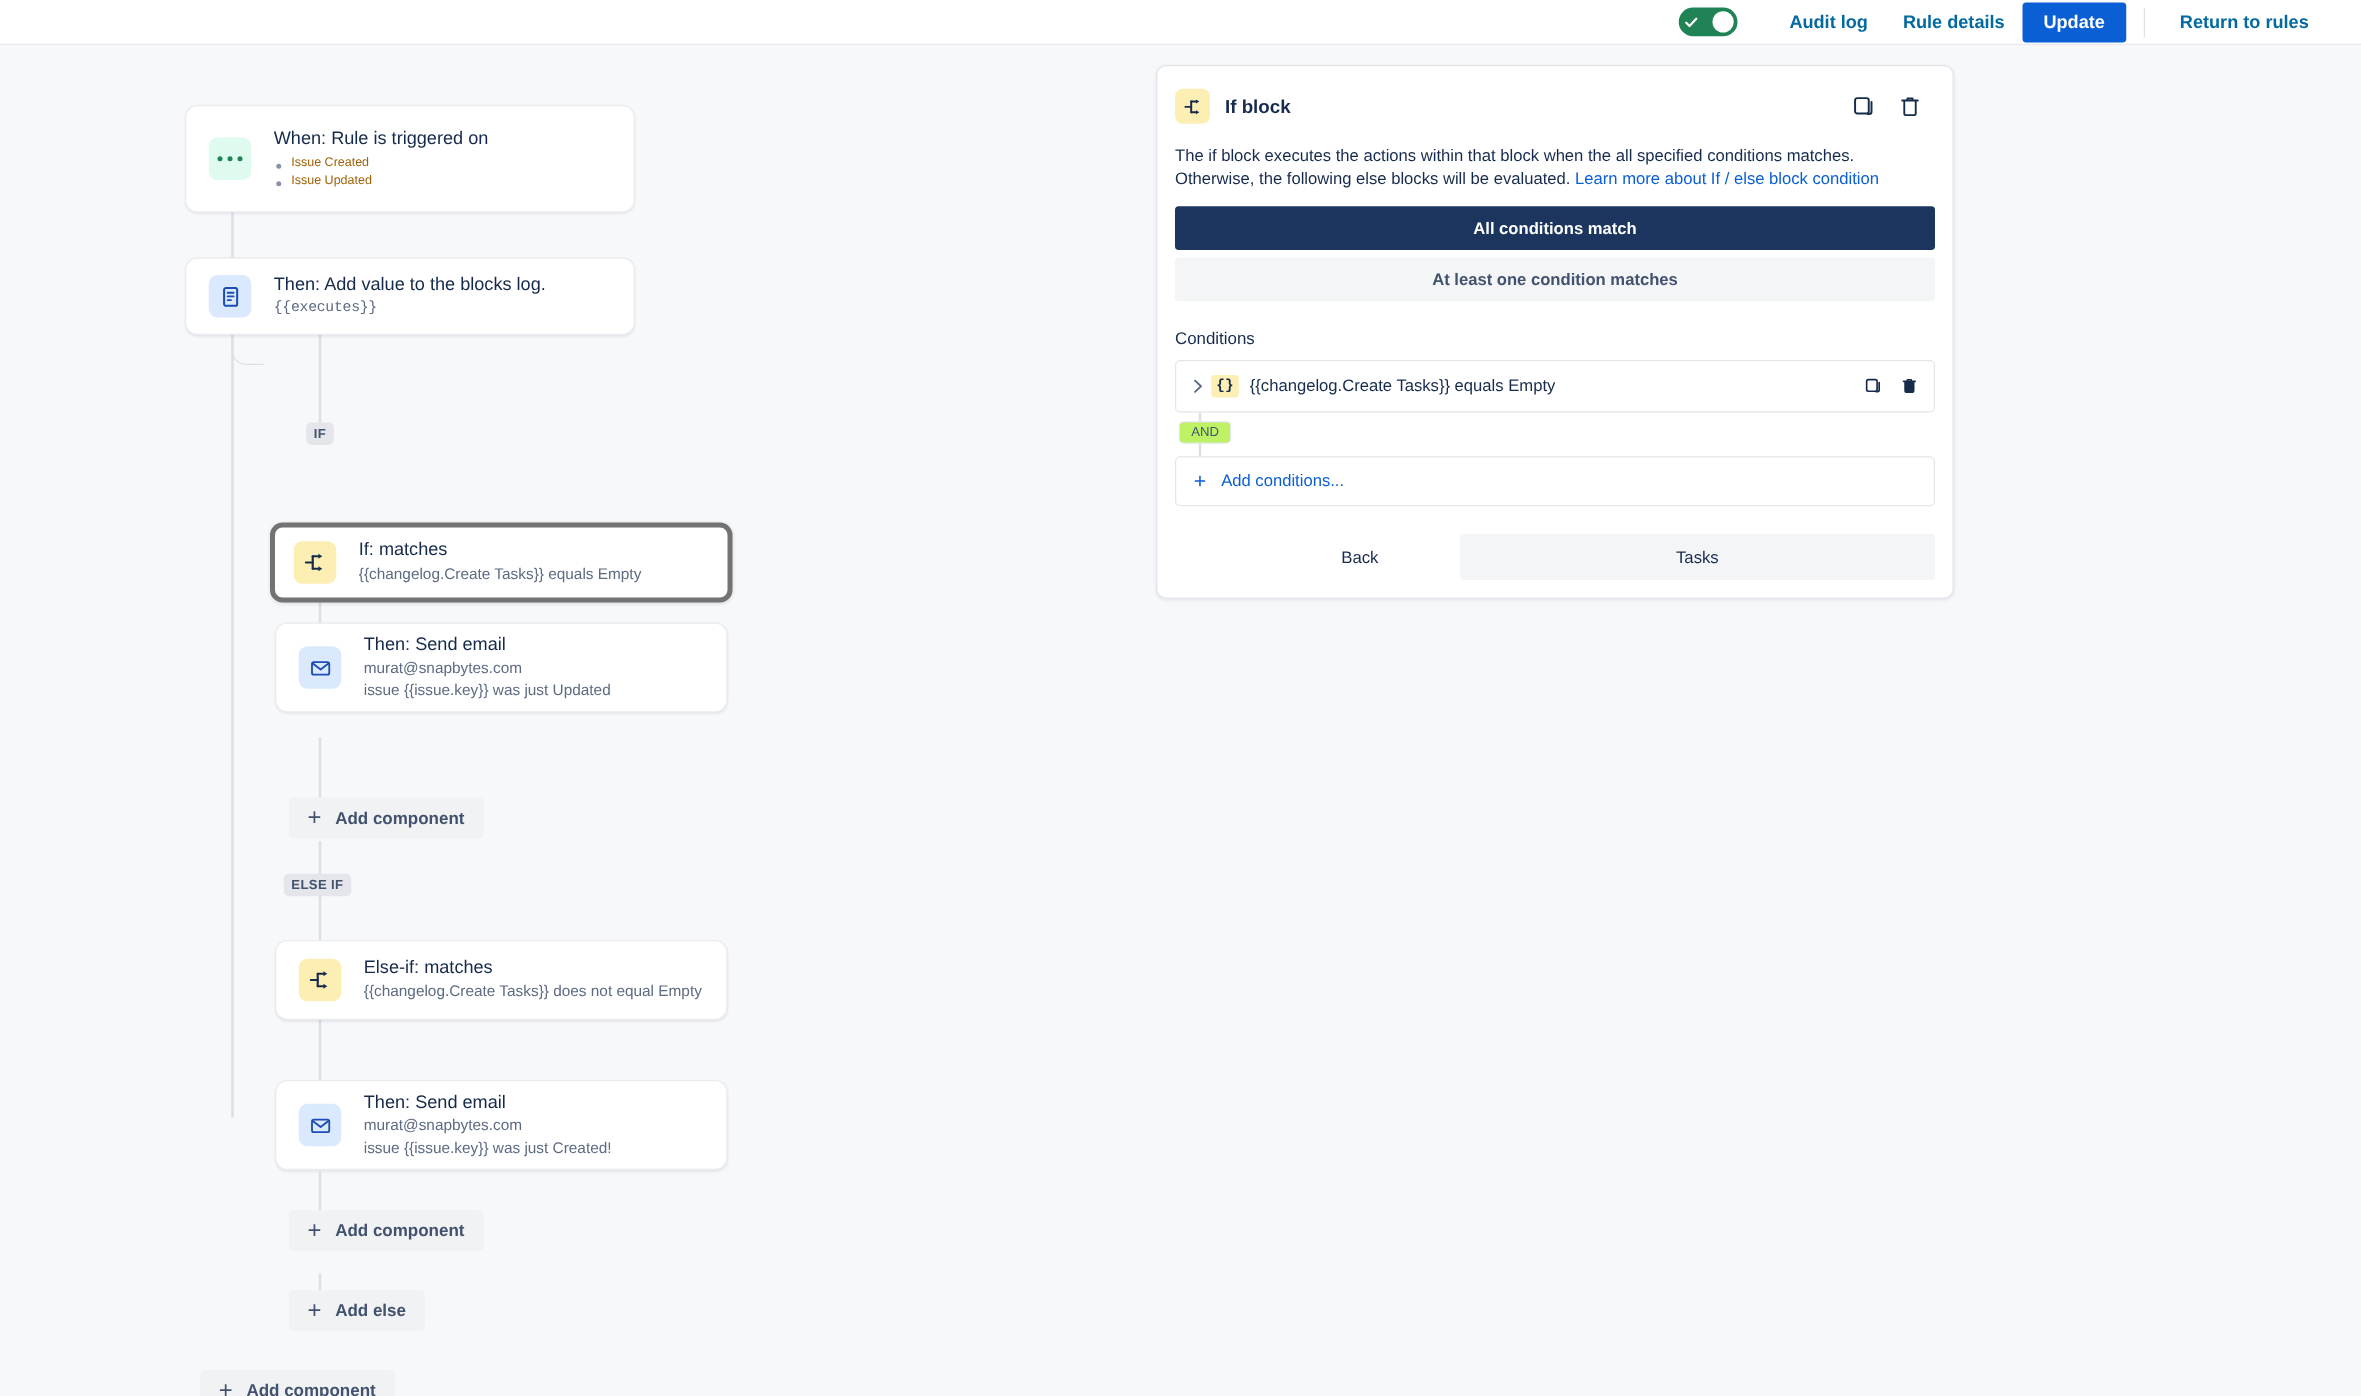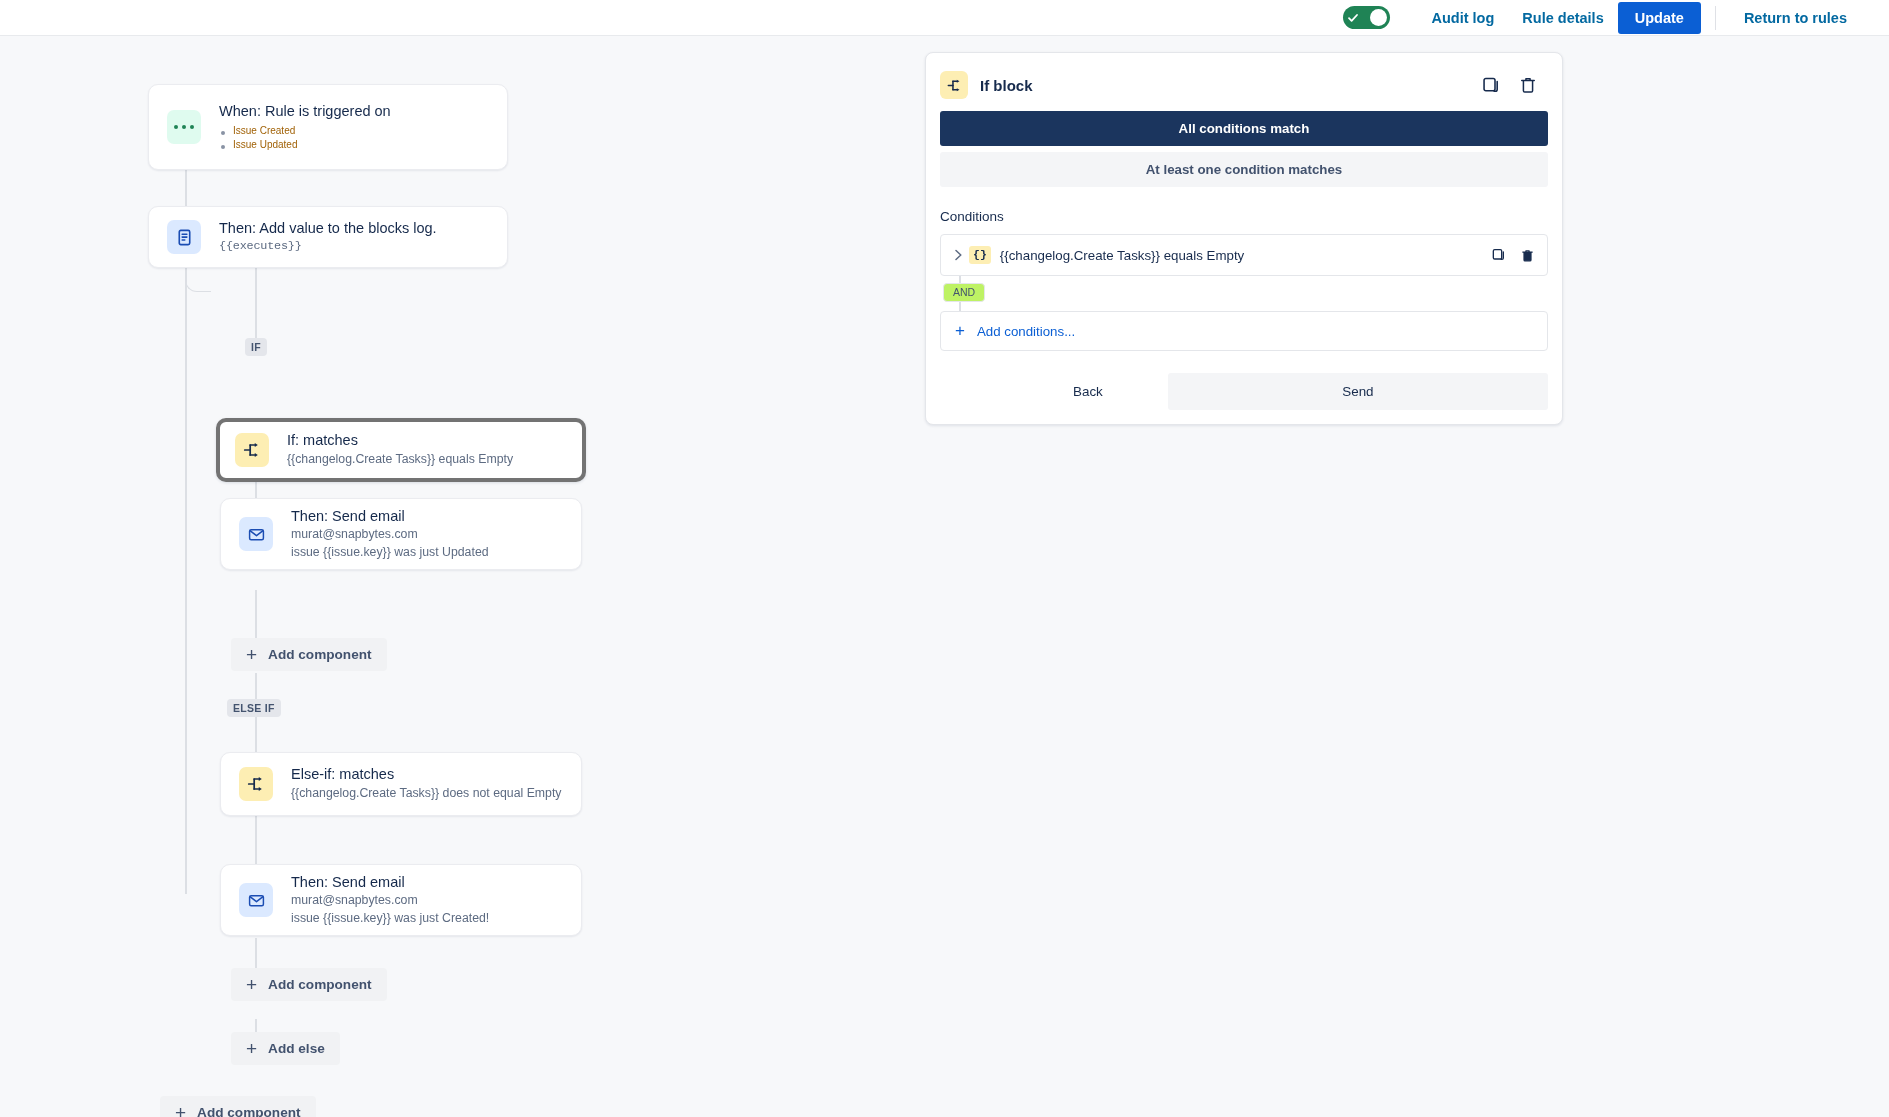--- a/index.html
+++ b/index.html
@@ -544,20 +544,23 @@
       <span class="iconbtn">
         <svg width="20" height="20" viewBox="0 0 24 24">
           <path d="M4.5 6.5 h15" stroke="#172b4d" stroke-width="1.8" stroke-linecap="round"></path>
           <path d="M9.5 6.5 v-2 h5 v2" fill="none" stroke="#172b4d" stroke-width="1.8" stroke-linejoin="round"></path>
           <path d="M6.5 6.5 v12.5 a1.5 1.5 0 0 0 1.5 1.5 h8 a1.5 1.5 0 0 0 1.5 -1.5 v-12.5" fill="none" stroke="#172b4d" stroke-width="1.8" stroke-linejoin="round"></path>
         </svg>
       </span>
     </div>
   </div>
 
+  <div class="panel-desc">
+    <span>The if block executes the actions within that block when the all specified conditions matches. Otherwise, the following else blocks will be evaluated. </span><a class="panel-link">Learn more about If / else block condition</a>
+  </div>
 
 
   <div class="seg-row">
     <button class="seg active">All conditions match</button>
     <button class="seg">At least one condition matches</button>
   </div>
 
   <div class="cond-label">Conditions</div>
 
   <div class="cond-row">
@@ -590,16 +593,16 @@
     <div class="and-badge">AND</div>
   </div>
 
   <div class="add-cond">
     <span class="add-cond-plus">+</span>
     <span class="add-cond-text">Add conditions...</span>
   </div>
 
   <div class="footer">
     <button class="btn-back">Back</button>
-    <button class="btn-next">Send</button>
+    <button class="btn-next">Tasks</button>
   </div>
 
 </div>
 
 </body></html>

